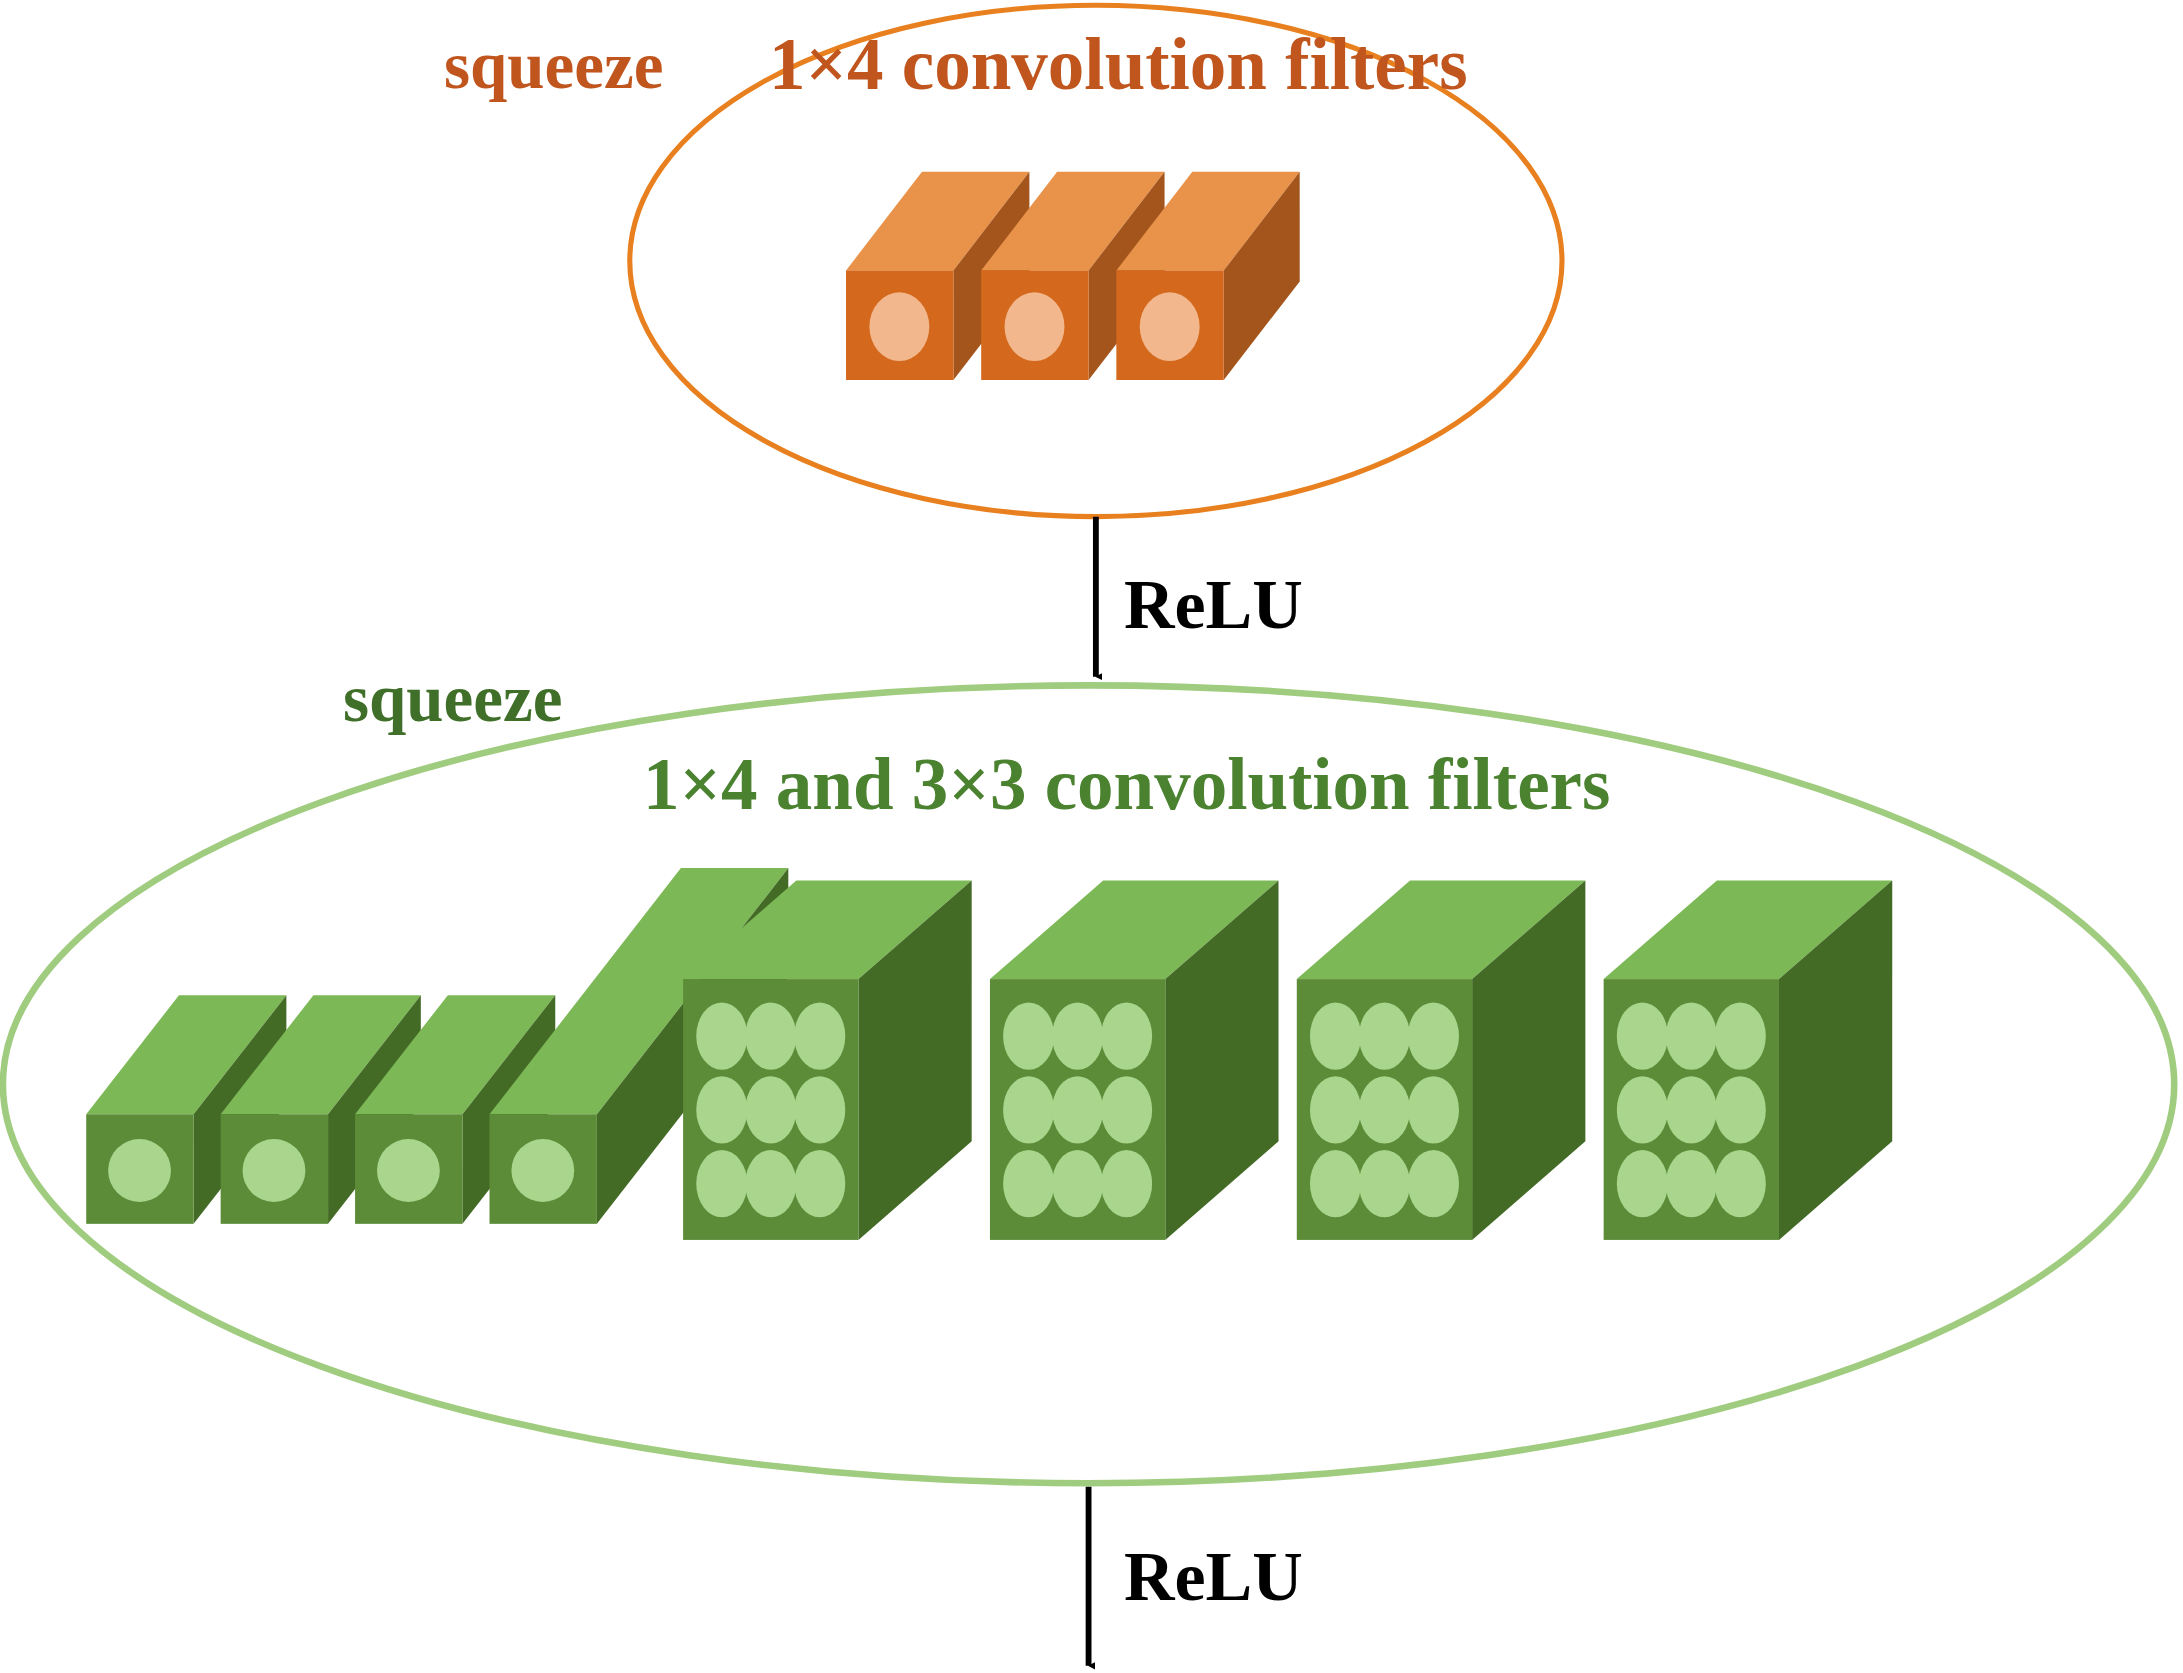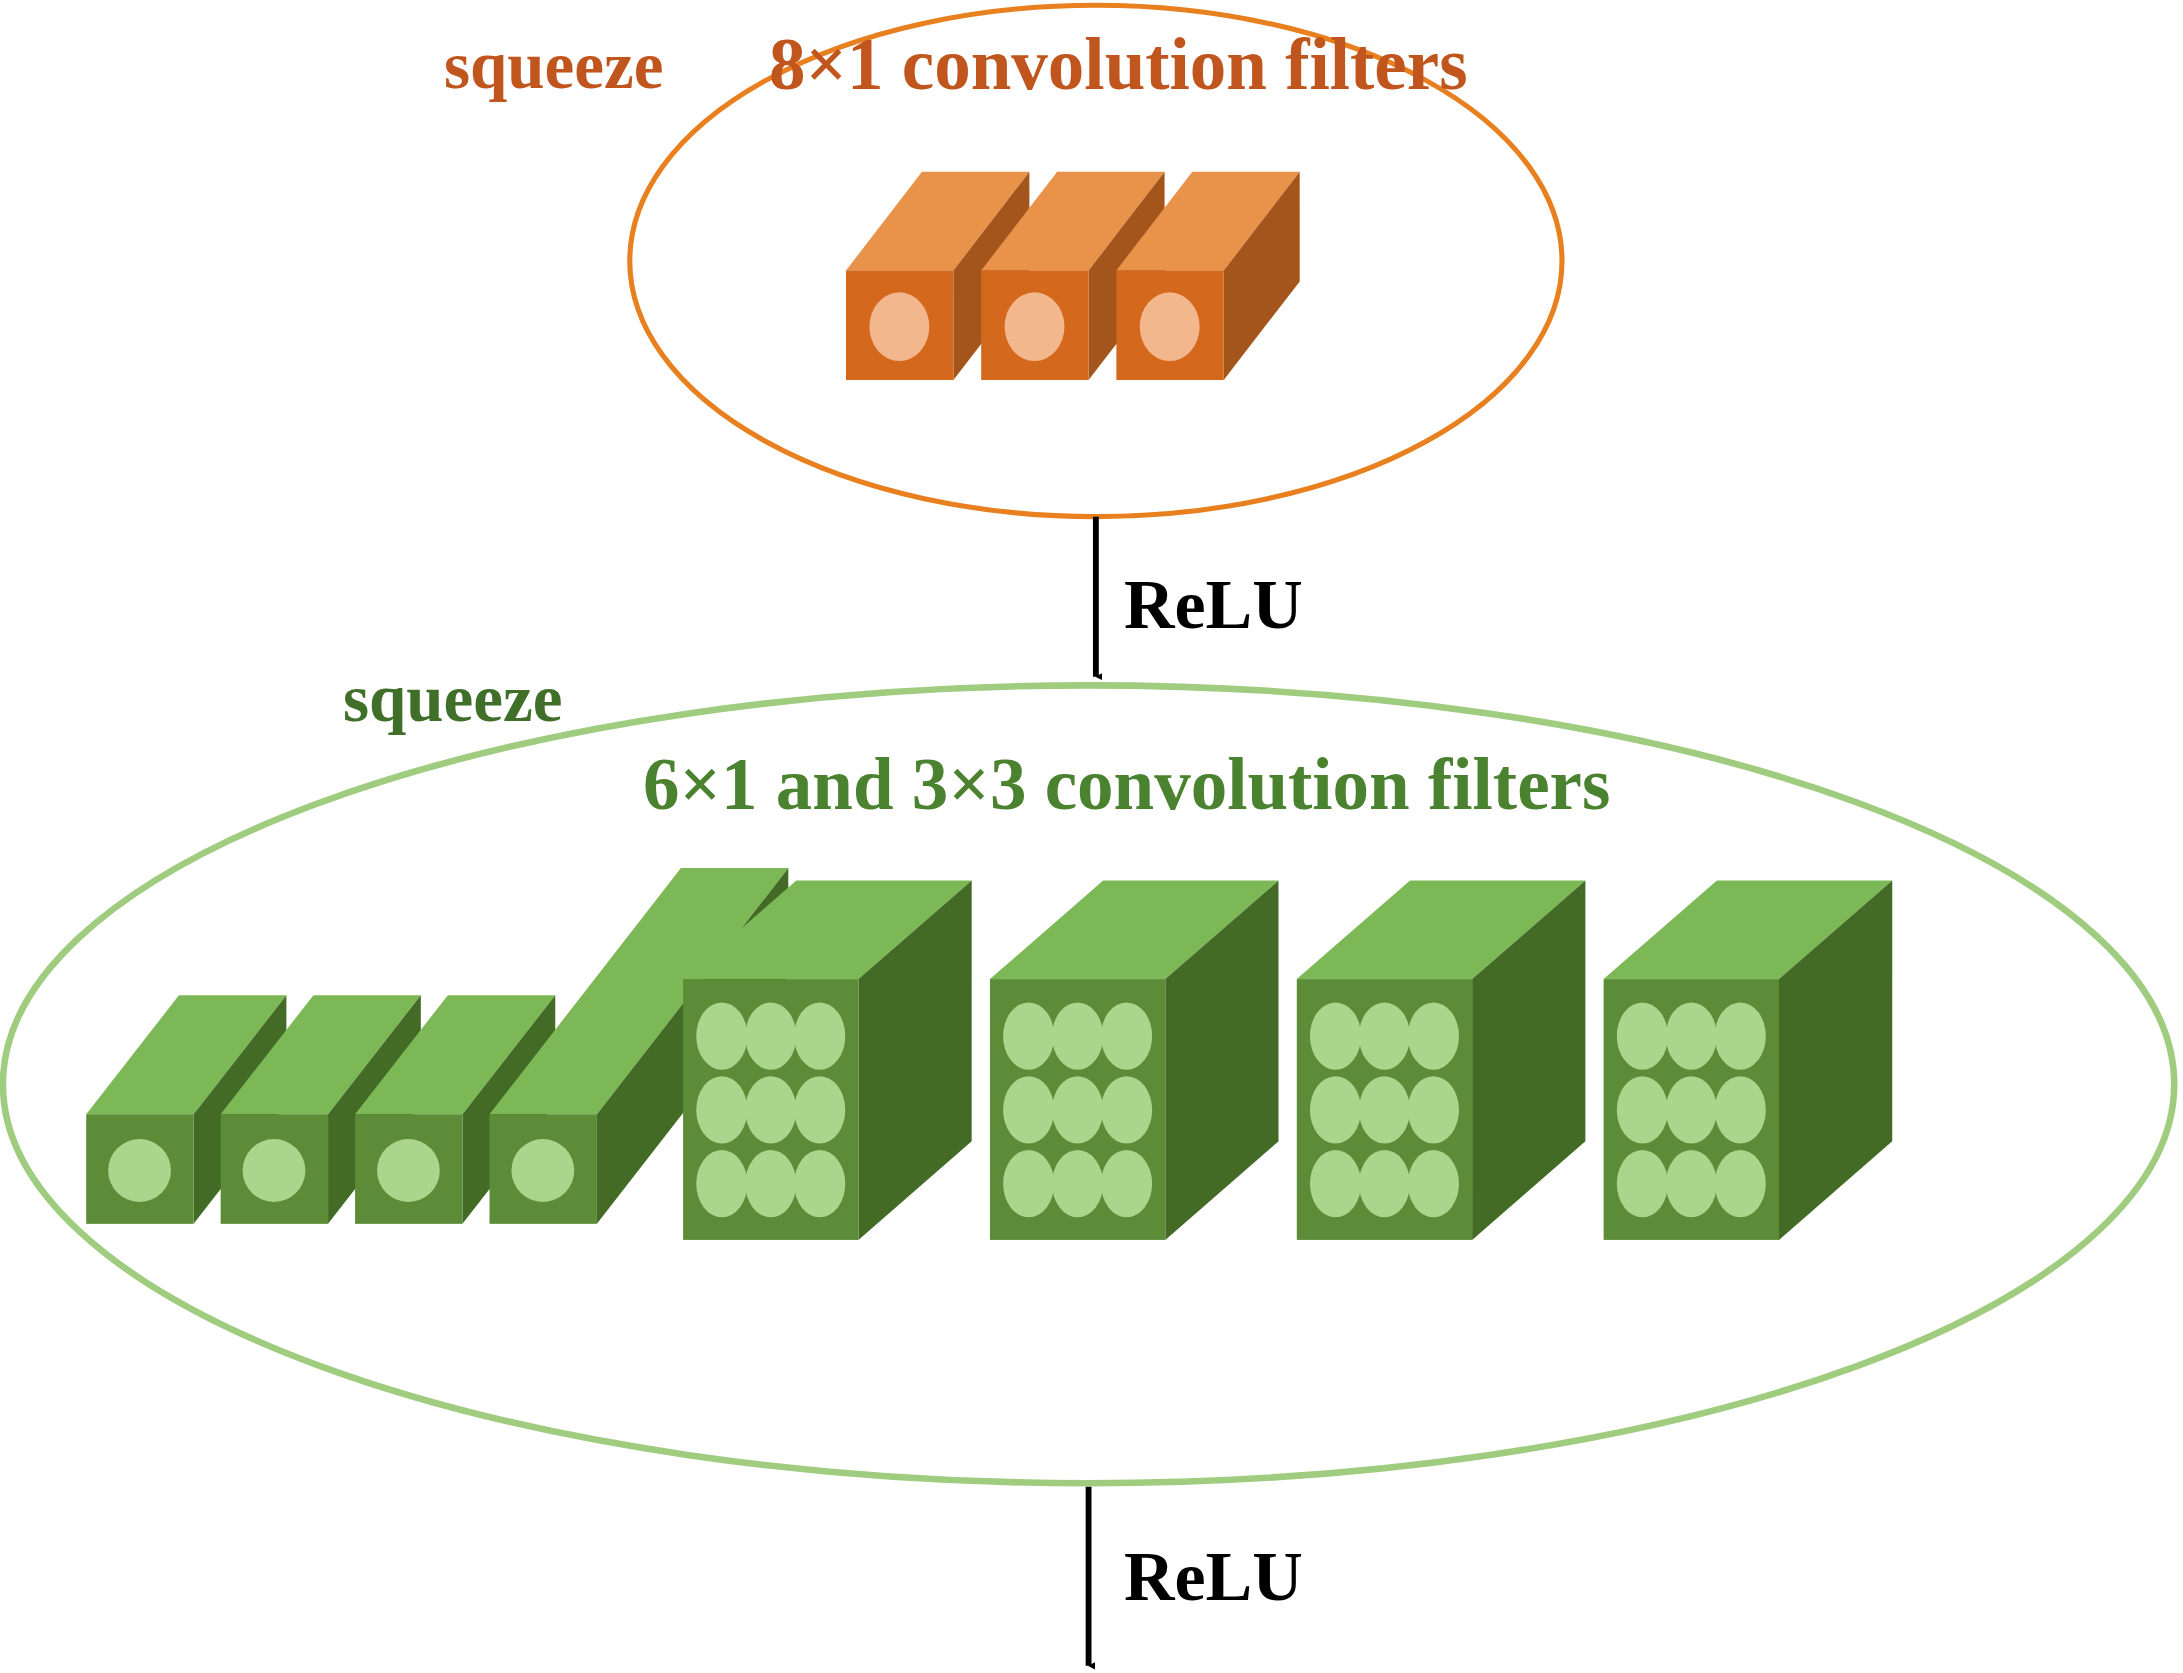--- a/index.html
+++ b/index.html
@@ -199,24 +199,24 @@
         <ellipse cx="2315" cy="1620" rx="35" ry="46"></ellipse>
         <ellipse cx="2382" cy="1620" rx="35" ry="46"></ellipse>
       </g>
     </g>
 
     <line x1="1490" y1="2035" x2="1490" y2="2280" stroke="#000000" stroke-width="8" marker-end="url(#arrowhead)"></line>
   </svg>
 
   <div class="lbl" id="squeeze-label">squeeze</div>
 
-  <div class="lbl" id="squeeze-title">8×1 convolution filters</div>
+  <div class="lbl" id="squeeze-title">1×4 convolution filters</div>
 
   <div class="lbl" id="relu-top">ReLU</div>
 
   <div class="lbl" id="expand-label">squeeze</div>
 
-  <div class="lbl" id="expand-title">6×1 and 3×3 convolution filters</div>
+  <div class="lbl" id="expand-title">1×4 and 3×3 convolution filters</div>
 
   <div class="lbl" id="relu-bottom">ReLU</div>
 
 </div>
 
 
 </body></html>

